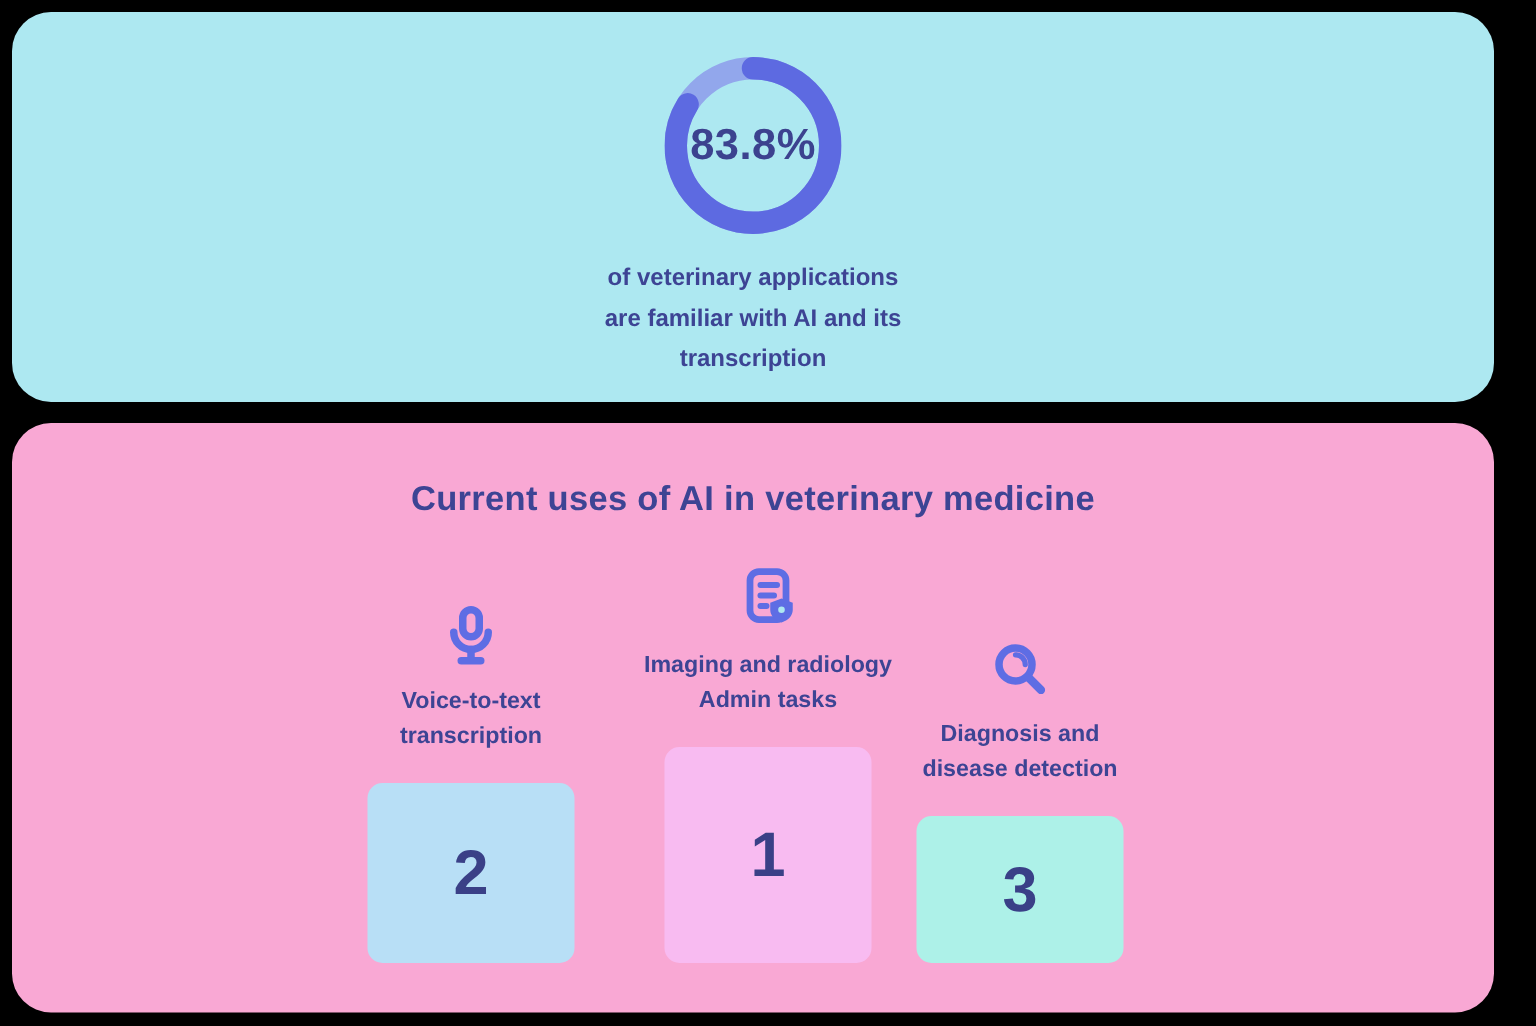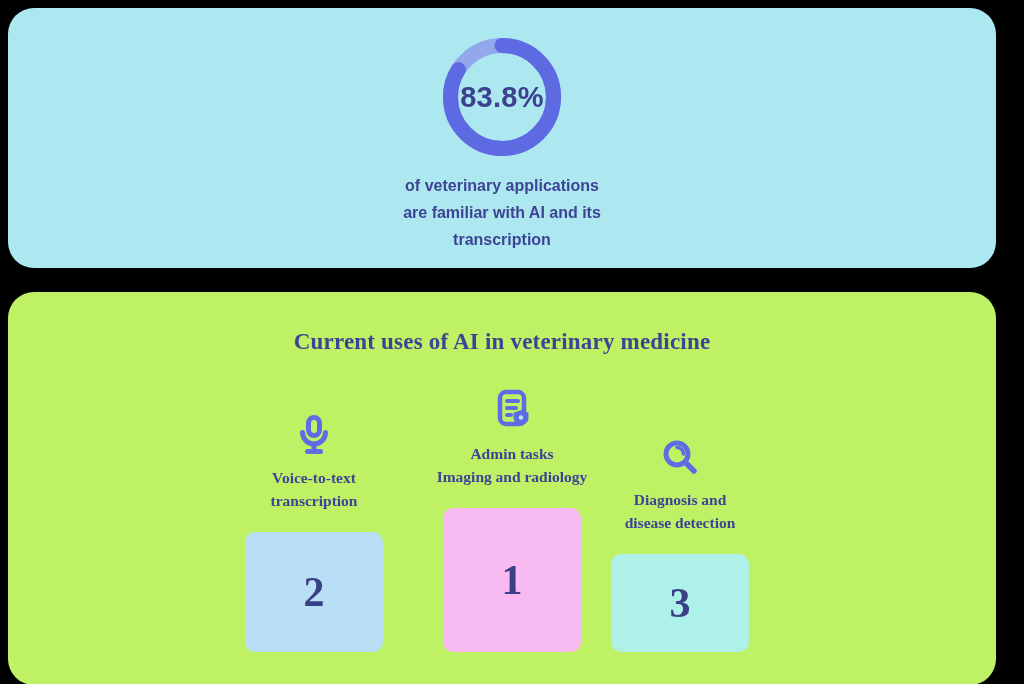--- a/index.html
+++ b/index.html
@@ -27,24 +27,23 @@
     font-size: 29px; font-weight: 800; color: #3c428f; letter-spacing: .3px;
   }
   .stat-desc {
     margin: 16px 10px 0; text-align: center;
     font-size: 16px; font-weight: 700; line-height: 1.7; color: #3d4494;
   }
   .stat-desc span { display: block; }
 
   
   .panel {
-    margin-top: 24px; height: 393px;
-    background: #bef264; border-radius: 26px;
+    margin-top: 14px; height: 393px;
+    background: #f9a8d4; border-radius: 26px;
     position: relative;
-    font-family: Liberation Serif, serif;
   }
   .panel-title {
     margin: 0; padding-top: 37px; text-align: center;
     font-size: 23px; font-weight: 800; color: #3d4494; letter-spacing: .2px;
   }
   .podium-col {
     position: absolute; bottom: 33px; width: 200px;
     display: flex; flex-direction: column; align-items: center; justify-content: flex-end;
   }
   .col-voice     { left: 206px; justify-content: space-between; }
@@ -117,22 +116,22 @@
         <svg width="44" height="44" viewBox="0 0 44 44" fill="none" stroke="currentColor">
           <rect x="10" y="5" width="24" height="32" rx="6" stroke-width="4.5"></rect>
           <line x1="17" y1="14" x2="28" y2="14" stroke-width="4" stroke-linecap="round"></line>
           <line x1="17" y1="21" x2="26" y2="21" stroke-width="4" stroke-linecap="round"></line>
           <line x1="17" y1="28" x2="21" y2="28" stroke-width="4" stroke-linecap="round"></line>
           <path d="M31 23 l7.5 2.8 v4.7 c0 4.2 -3.2 7 -7.5 8.5 c-4.3 -1.5 -7.5 -4.3 -7.5 -8.5 v-4.7 z" fill="currentColor" stroke="none"></path>
           <circle cx="31" cy="30.5" r="2.2" fill="#ade8f1" stroke="none"></circle>
         </svg>
       </span>
       <div class="use-label">
+        <span>Imaging and radiology</span>
         <span>Admin tasks</span>
-        <span>Imaging and radiology</span>
       </div>
       <div class="rank-box rank-1">
         <span class="rank-number">1</span>
       </div>
     </div>
 
     <div class="podium-col col-diagnosis">
       <span class="use-icon">
         <svg width="40" height="40" viewBox="0 0 40 40" fill="none" stroke="currentColor">
           <circle cx="17" cy="17" r="11" stroke-width="5"></circle>

